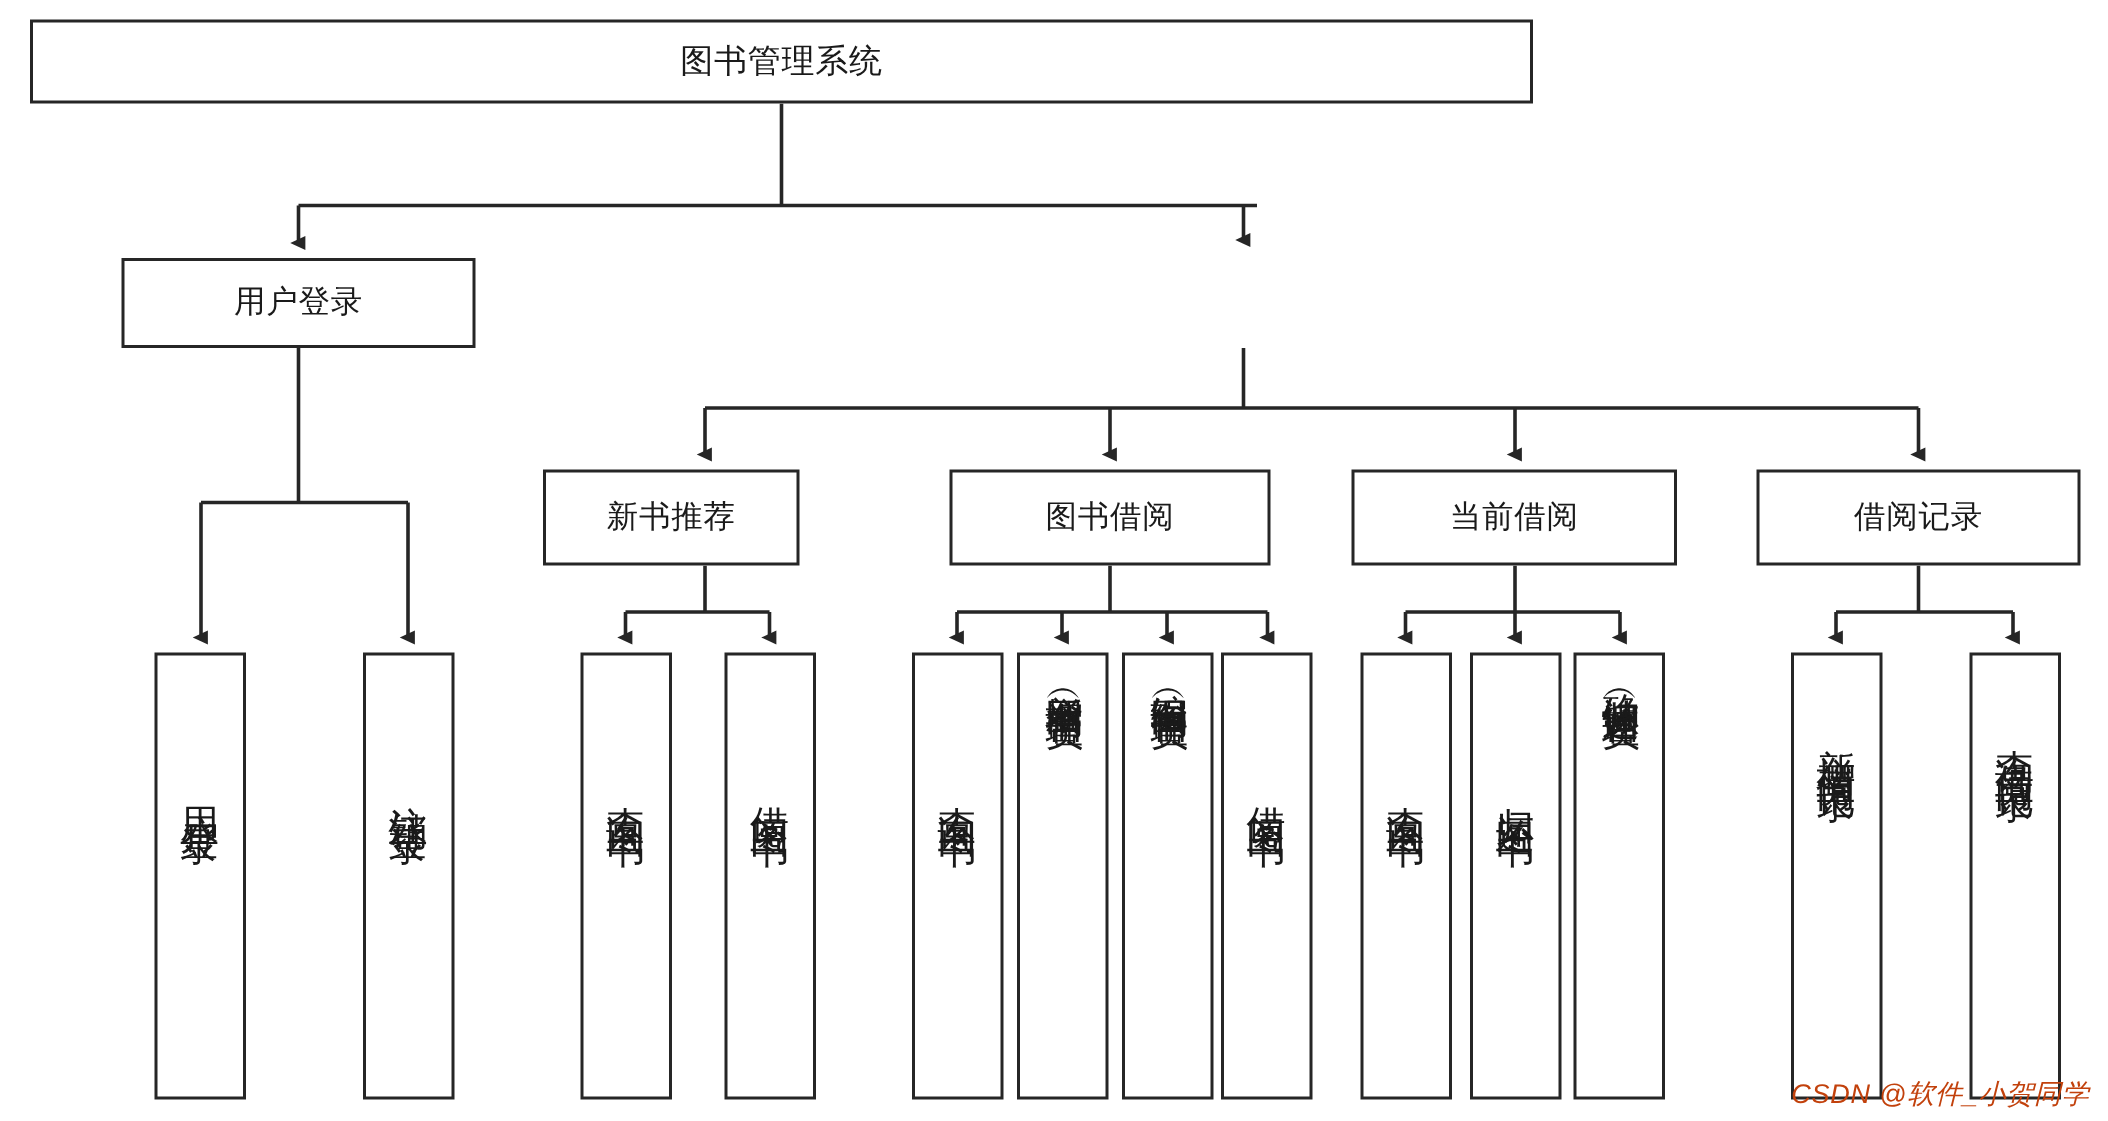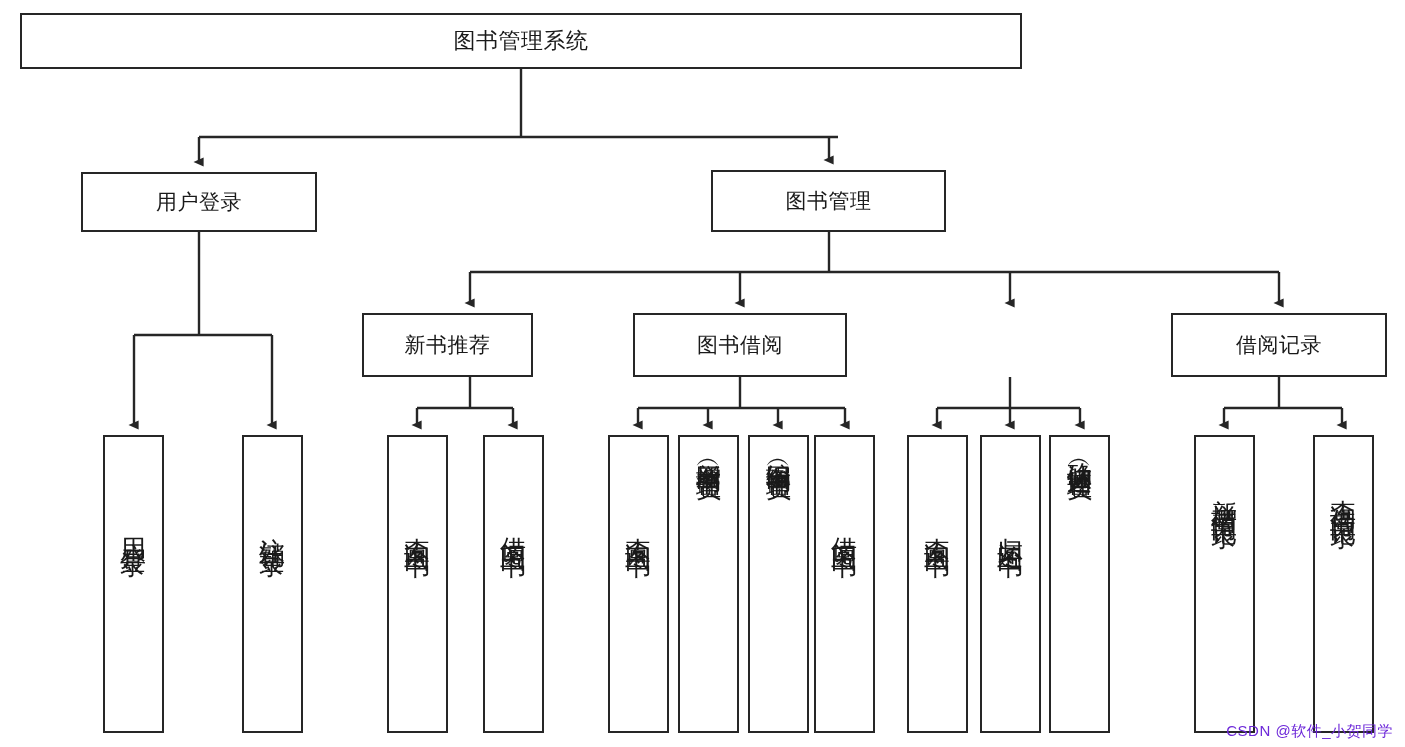--- a/index.html
+++ b/index.html
@@ -61,24 +61,25 @@
     line-height: 1;
   }
   .node.vertical.long .lbl {
     font-size: 25px;
     letter-spacing: 2px;
   }
   .watermark {
     position: absolute;
     right: 12px;
     bottom: 6px;
-    font-size: 15px;
-    color: #6d28d9;
+    font-size: 18px;
+    color: #c2410c;
     white-space: nowrap;
     letter-spacing: 0.5px;
+    font-style: italic;
   }
 </style>
 </head>
 <body>
 
 <div id="canvas">
 
   <svg id="diagram-svg" viewBox="0 0 1405 747" xmlns="http://www.w3.org/2000/svg">
     <defs>
       <marker id="arrow" markerWidth="12" markerHeight="12" refX="5.2" refY="5" orient="auto" markerUnits="userSpaceOnUse">
@@ -130,30 +131,30 @@
     </g>
   </svg>
 
   <div class="node root horizontal" style="left:20px; top:13px; width:1002px; height:56px;">
     <span class="lbl">图书管理系统</span>
   </div>
 
   <div class="node horizontal" style="left:81px; top:172px; width:236px; height:60px;">
     <span class="lbl">用户登录</span>
   </div>
-  <div class="node horizontal" style="left:711px; top:170px; width:235px; height:62px;">
-    <span class="lbl">图书管理</span>
-  </div>
 
   <div class="node horizontal" style="left:362px; top:313px; width:171px; height:64px;">
     <span class="lbl">新书推荐</span>
   </div>
   <div class="node horizontal" style="left:633px; top:313px; width:214px; height:64px;align-items:center;">
     <span class="lbl">图书借阅</span>
   </div>
+  <div class="node horizontal" style="left:901px; top:313px; width:217px; height:64px;">
+    <span class="lbl">当前借阅</span>
+  </div>
   <div class="node horizontal" style="left:1171px; top:313px; width:216px; height:64px;">
     <span class="lbl">借阅记录</span>
   </div>
 
   <div class="node vertical" style="left:103px; top:435px; width:61px; height:298px; padding-top:80px;">
     <span class="lbl">用户登录</span>
   </div>
   <div class="node vertical" style="left:242px; top:435px; width:61px; height:298px; padding-top:80px;">
     <span class="lbl">注销登录</span>
   </div>

